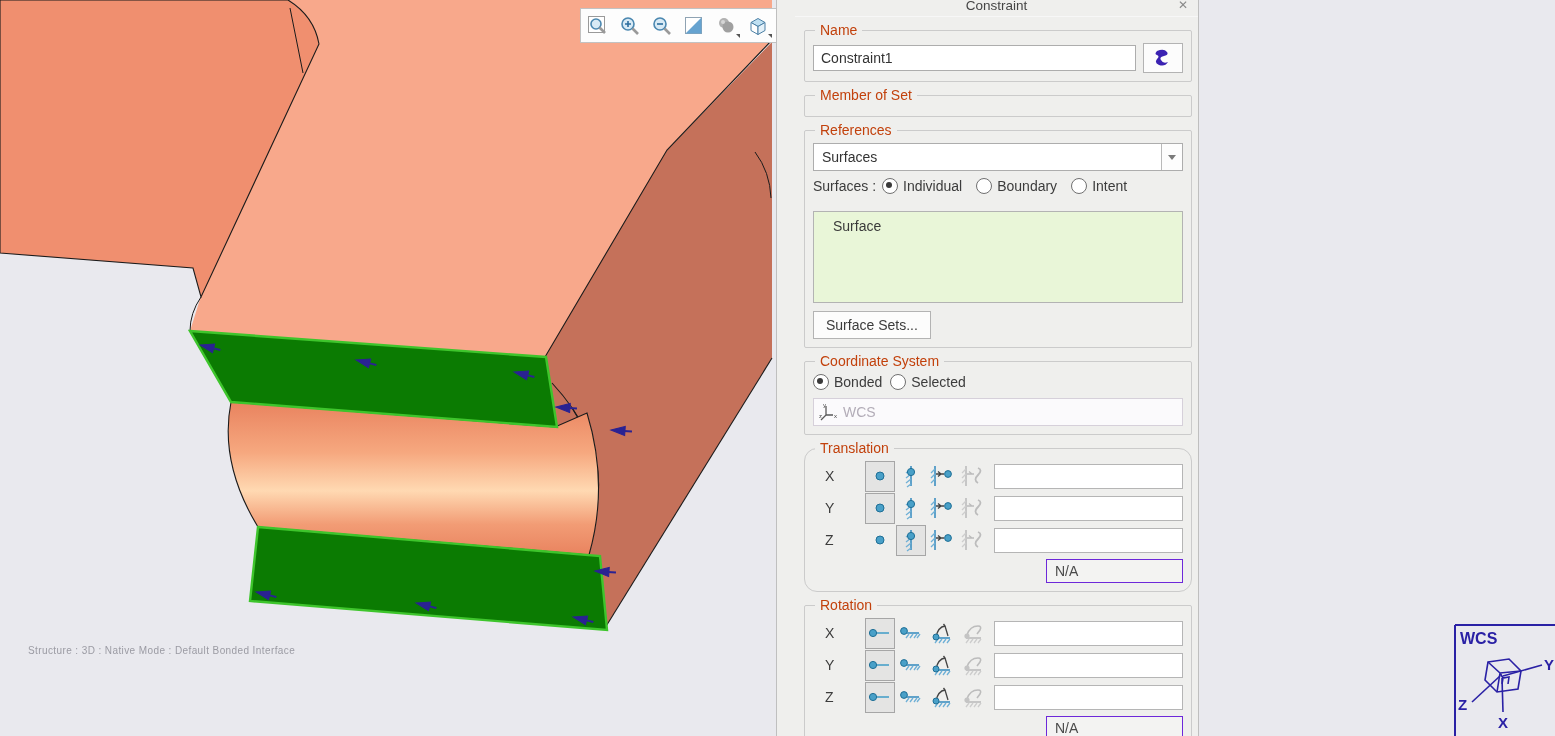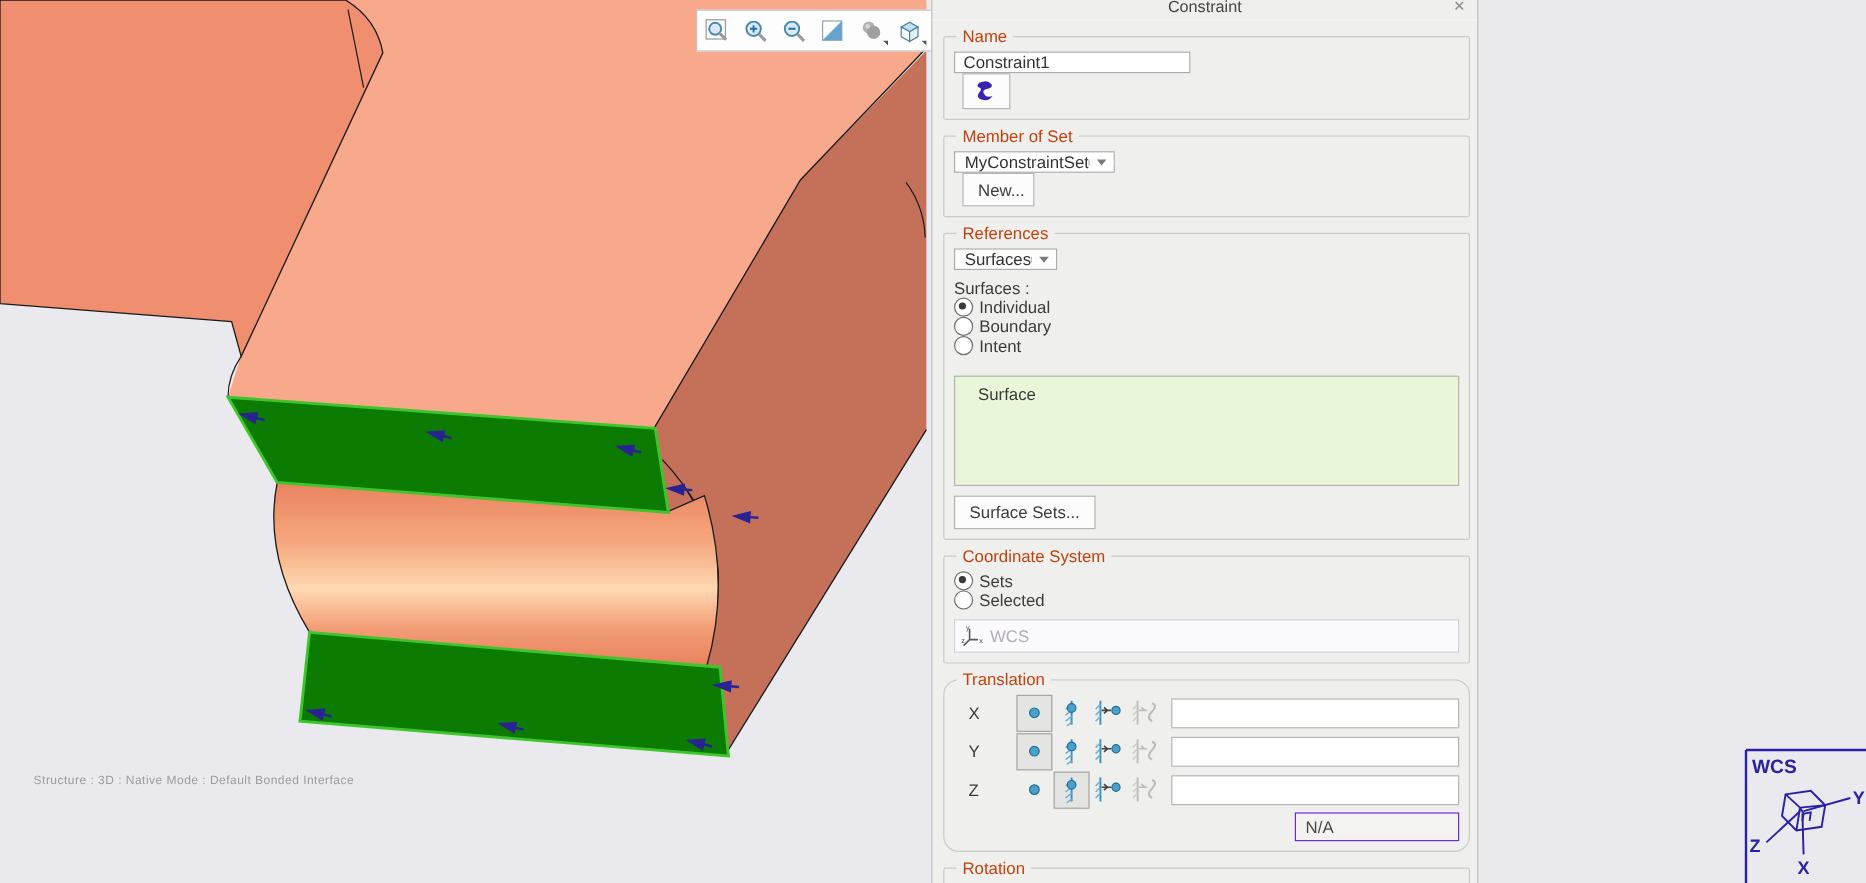--- a/index.html
+++ b/index.html
@@ -21,36 +21,36 @@
     background:#fdfdfd;border:1px solid #c2c2c2;display:flex;align-items:center;
     padding:0 4px;box-sizing:border-box;gap:6px;
   }
   .tb-btn{position:relative;width:26px;height:26px;display:flex;align-items:center;justify-content:center;cursor:pointer;}
   .tb-caret{position:absolute;right:-1px;bottom:1px;width:0;height:0;
     border-left:4px solid transparent;border-top:4px solid #555;}
   
   #wcs-triad{position:absolute;left:1452px;top:618px;}
   
   #panel{
-    position:absolute;left:776px;top:0;width:456px;height:736px;
+    position:absolute;left:776px;top:0;width:423px;height:736px;
     background:#efefed;border-left:1px solid #bfbfbf;border-right:1px solid #bfbfbf;
-    box-sizing:border-box;color:#3c3c3c;font-size:14px;
+    box-sizing:border-box;color:#3c3c3c;font-size:14px;padding-left:18px;
   }
   #panel-titlebar{height:16px;position:relative;border-bottom:1px solid #f7f7f7;}
   #panel-title{position:absolute;left:0;right:0;top:-2px;text-align:center;font-size:13.5px;color:#454545;}
   #panel-close{position:absolute;right:10px;top:-2px;font-size:12px;color:#8a8a8a;cursor:pointer;}
   .group{
     position:relative;border:1px solid #cbcbcb;border-radius:2px;
     margin:13px 6px 0 9px;padding:12px 8px 8px 8px;
   }
   .group-label{
     position:absolute;top:-9px;left:10px;background:#efefed;padding:0 5px;
     font-size:14px;color:#c2410c;white-space:nowrap;
   }
-  .row{display:flex;align-items:flex-start;flex-direction:column;}
+  .row{display:flex;align-items:center;}
   .txt-input{
     height:26px;border:1px solid #adadad;background:#fff;flex:1;
     font-family:"Liberation Sans",sans-serif;font-size:14px;color:#333;
     padding:0 7px;box-sizing:border-box;outline:none;min-width:0;
   }
   .small-btn{
     height:28px;background:#fcfcfc;border:1px solid #b3b3b3;
     font-family:"Liberation Sans",sans-serif;font-size:14px;color:#3c3c3c;
     padding:0 12px;cursor:pointer;
   }
@@ -255,29 +255,20 @@
       <div class="icon-sq-btn">
         <svg width="22" height="18" viewBox="0 0 22 18">
             <path d="M5,2 Q12,-1 15,3 Q17,6 12,7 Q7,8 9,11 Q11,15 16,13 Q13,18 7,16 Q2,14 5,10 Q8,7 5,6 Q2,5 5,2 Z" fill="#3a22b2"></path>
           </svg>
       </div>
     </div>
   </div>
 
   <div class="group">
     <span class="group-label">Member of Set</span>
-    <div class="row">
-      <div class="combo">
-        <span class="combo-text">MyConstraintSet</span>
-        <span class="combo-arrow">
-            <span class="caret-down"></span>
-          </span>
-      </div>
-      <button class="small-btn" style="margin-left:7px;width:60px;">New...</button>
-    </div>
   </div>
 
   <div class="group">
     <span class="group-label">References</span>
     <div class="row">
       <div class="combo">
         <span class="combo-text">Surfaces</span>
         <span class="combo-arrow">
             <span class="caret-down"></span>
           </span>
@@ -304,21 +295,21 @@
     <div class="row" style="margin-top:8px;">
       <button class="small-btn">Surface Sets...</button>
     </div>
   </div>
 
   <div class="group">
     <span class="group-label">Coordinate System</span>
     <div class="row">
       <span class="radio" style="margin-right:8px;">
         <span class="radio-circle selected"></span>
-        <span>Sets</span>
+        <span>Bonded</span>
       </span>
       <span class="radio">
         <span class="radio-circle"></span>
         <span>Selected</span>
       </span>
     </div>
     <div class="wcs-field">
       <svg width="20" height="20" viewBox="0 0 20 20">
         <g stroke="#5a5a5a" stroke-width="1.3" fill="none">
             <path d="M7,13 L7,4 M7,13 L14,13 M7,13 L2,18"></path>

